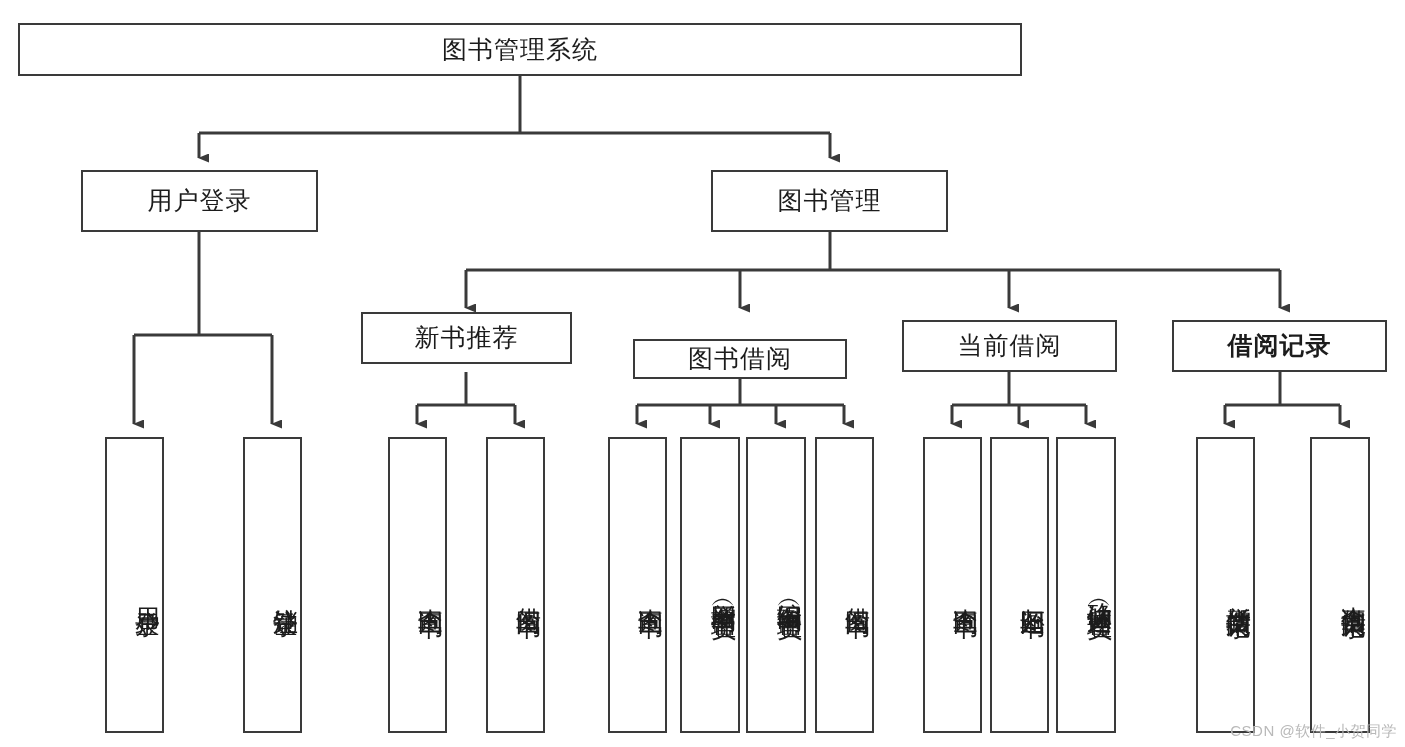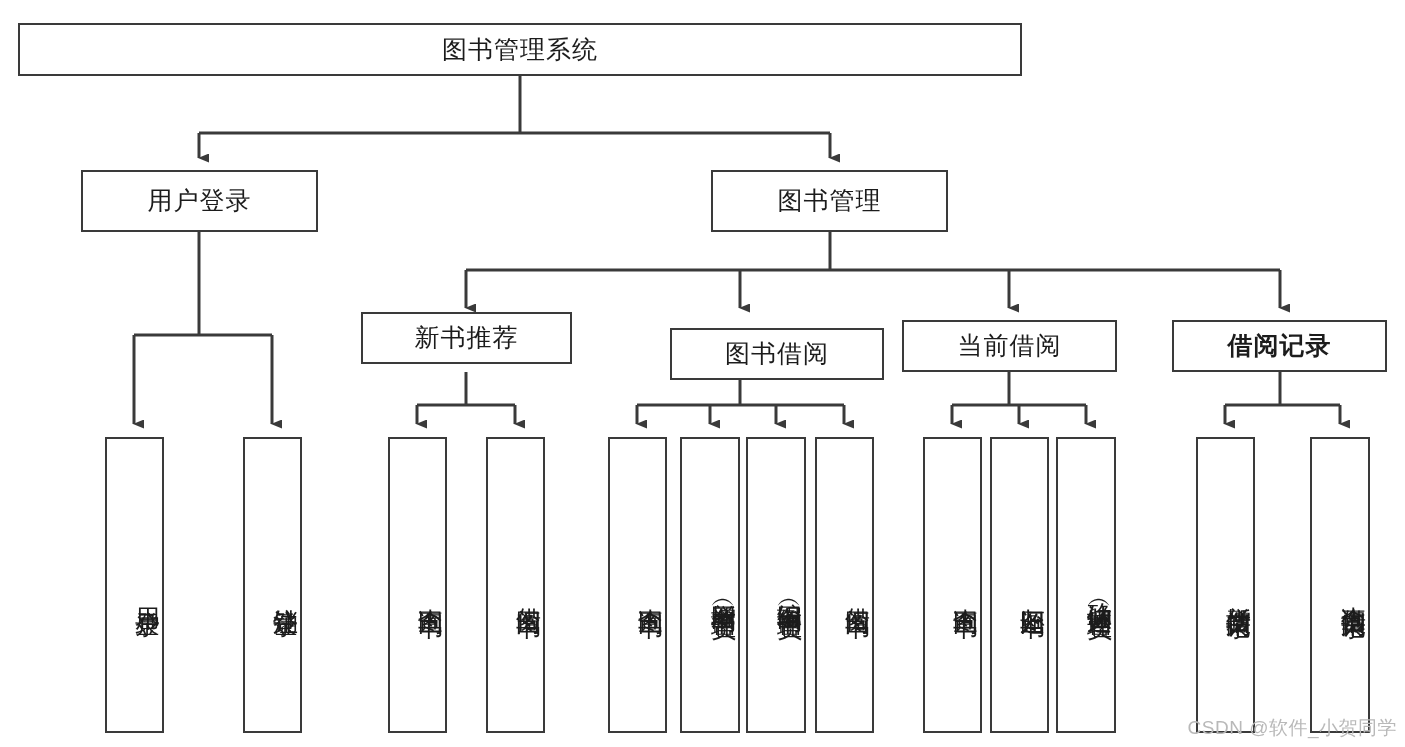--- a/index.html
+++ b/index.html
@@ -53,21 +53,21 @@
     position: absolute;
     left: 0; top: 0;
     width: 1405px;
     height: 747px;
     pointer-events: none;
   }
   #watermark {
     position: absolute;
     right: 8px;
     bottom: 6px;
-    font-size: 19px;
+    font-size: 15px;
     color: #b9b9b9;
     white-space: nowrap;
     letter-spacing: 0.5px;
   }
 </style>
 </head>
 <body>
 
 <div id="canvas">
 
@@ -128,21 +128,21 @@
   <div class="node horiz" id="node-l2-0" style="left: 81px; top: 170px; width: 237px; height: 62px;">
     <span class="label">用户登录</span>
   </div>
   <div class="node horiz" id="node-l2-1" style="left: 711px; top: 170px; width: 237px; height: 62px;">
     <span class="label">图书管理</span>
   </div>
 
   <div class="node horiz" id="node-l3-0" style="left: 361px; top: 312px; width: 211px; height: 52px;">
     <span class="label">新书推荐</span>
   </div>
-  <div class="node horiz" id="node-l3-1" style="left: 633px; top: 328px; width: 214px; height: 52px; margin-left: 37px;">
+  <div class="node horiz" id="node-l3-1" style="left: 633px; top: 339px; width: 214px; height: 40px;">
     <span class="label">图书借阅</span>
   </div>
   <div class="node horiz" id="node-l3-2" style="left: 902px; top: 320px; width: 215px; height: 52px;">
     <span class="label">当前借阅</span>
   </div>
   <div class="node horiz" id="node-l3-3" style="left: 1172px; top: 320px; width: 215px; height: 52px; font-weight: bold;">
     <span class="label">借阅记录</span>
   </div>
 
   <div class="node vert" id="node-leaf-0" style="left: 105px; top: 437px; width: 59px; height: 296px;">

